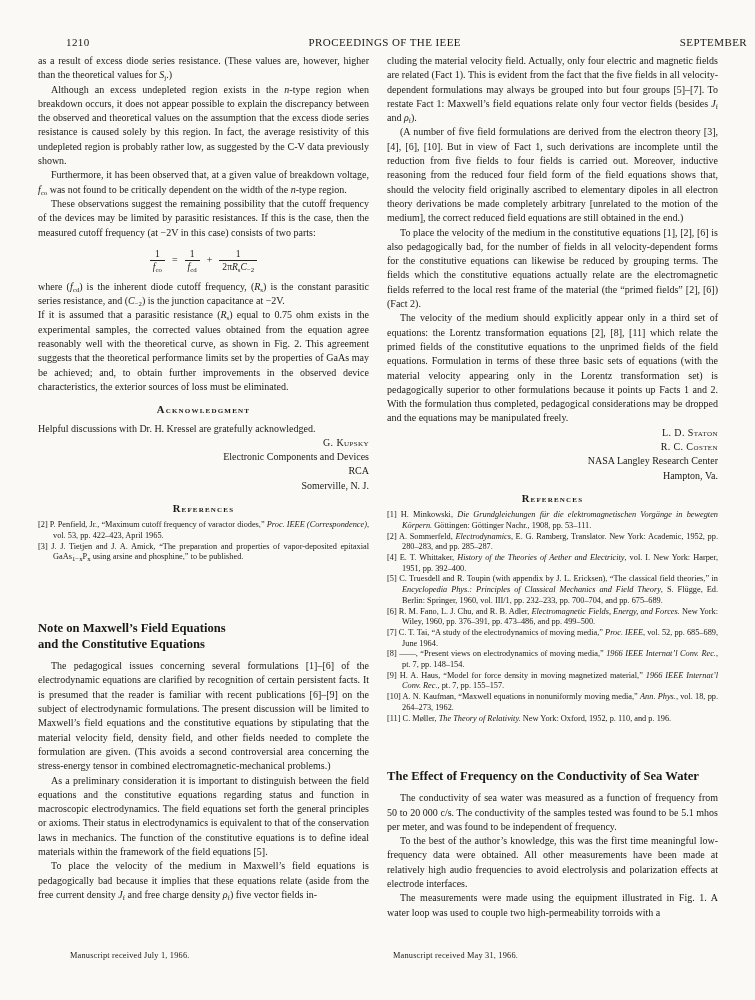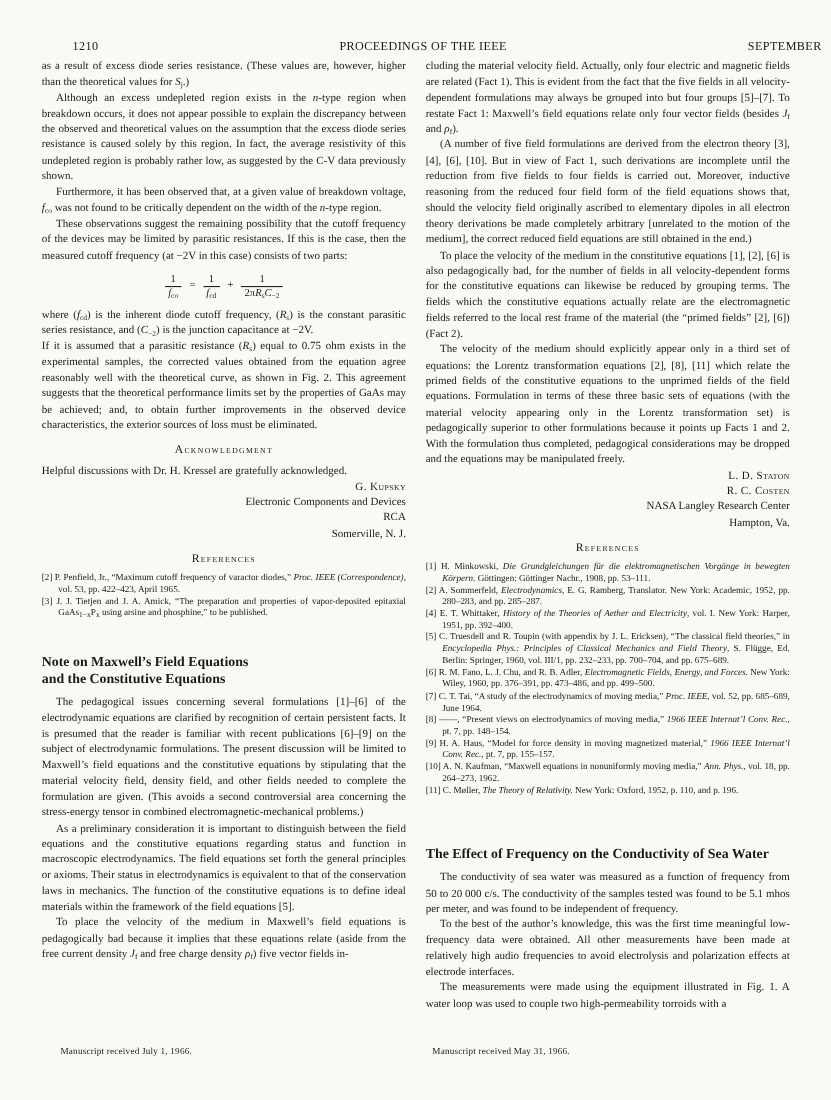--- a/index.html
+++ b/index.html
@@ -27,38 +27,38 @@
   i{font-style:italic;}
   
   .eqrow{display:flex;justify-content:center;align-items:center;gap:7px;margin:8px 0 7px;}
   .frac{display:inline-flex;flex-direction:column;align-items:center;font-size:9.6px;line-height:12px;}
   .fnum{padding:0 2px;}
   .fden{border-top:.8px solid #222;padding:0 3px;}
   .eqop{font-size:10px;}
   
   .sec-heading{
     text-align:center;font-variant:small-caps;letter-spacing:1.2px;
-    font-size:10.6px;margin:9px 0 4px;text-indent:0;
+    font-size:10.6px;margin:9px 0 4px;text-indent:0;font-weight:bold;
   }
   .sign{text-align:right;}
   .sc{font-variant:small-caps;letter-spacing:.4px;}
   
   .refs{font-size:8.3px;line-height:10.7px;}
   .ref{padding-left:15px;text-indent:-15px;}
   
   .article-title{
     font-weight:bold;font-size:12.6px;line-height:16px;
     text-align:left;margin:0 0 7px;text-indent:0;
   }
-  .article2-block{margin-top:30px;}
+  .article2-block{margin-top:57px;}
   .article3-block{margin-top:44px;}
   .footnote{
     position:absolute;top:951px;font-size:8.3px;letter-spacing:.2px;
   }
-  .footnote-left{left:55px;}
+  .footnote-left{left:70px;}
   .footnote-right{left:393px;}
 </style>
 </head>
 <body>
 
 <div class="page">
 
   <div class="running-head">
     <span>1210</span>
     <span>PROCEEDINGS OF THE IEEE</span>

